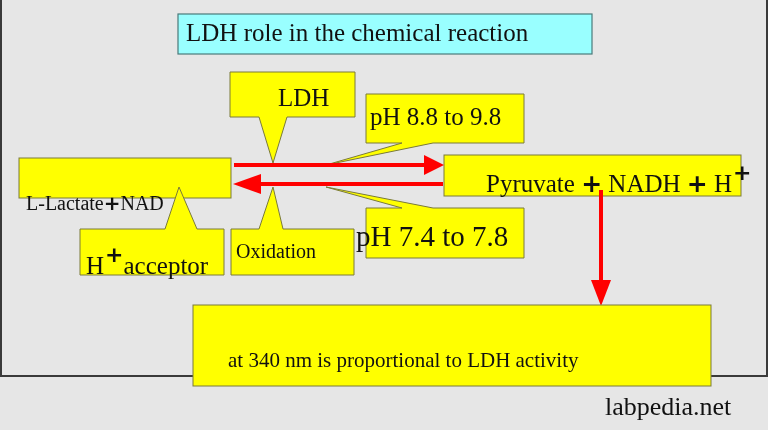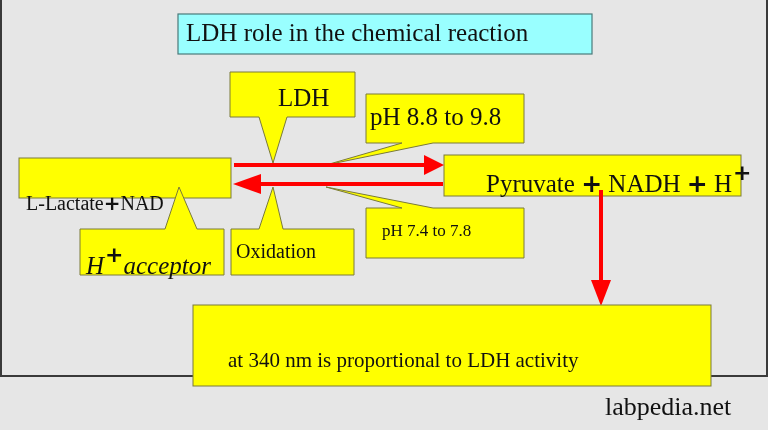--- a/index.html
+++ b/index.html
@@ -61,23 +61,23 @@
   </div>
 
   <div class="label" style="left:474px; top:162px; font-size:25px;margin-left:10px;">
     <span>Pyruvate</span>
     <span class="plus">+</span>
     <span>NADH</span>
     <span class="plus">+</span>
     <span>H</span><sup>+</sup>
   </div>
 
-  <div class="label" style="left:380px; top:222px; font-size:17px;">pH 7.4 to 7.8</div>
+  <div class="label" style="left:354px; top:222px; font-size:29px;">pH 7.4 to 7.8</div>
 
-  <div class="label" style="left:84px; top:244px; font-size:25px;font-style:italic;">
+  <div class="label" style="left:84px; top:244px; font-size:25px;">
     <span>H</span><sup>+</sup><span>acceptor</span>
   </div>
 
   <div class="label" style="left:234px; top:241px; font-size:20px;">Oxidation</div>
 
   <div class="label" style="left:226px; top:350px; font-size:21px;">at 340 nm is proportional to LDH activity</div>
 
   <div class="label" style="left:603px; top:394px; font-size:26px;font-family:Liberation Serif, serif;">labpedia.net</div>
 </div>
 

